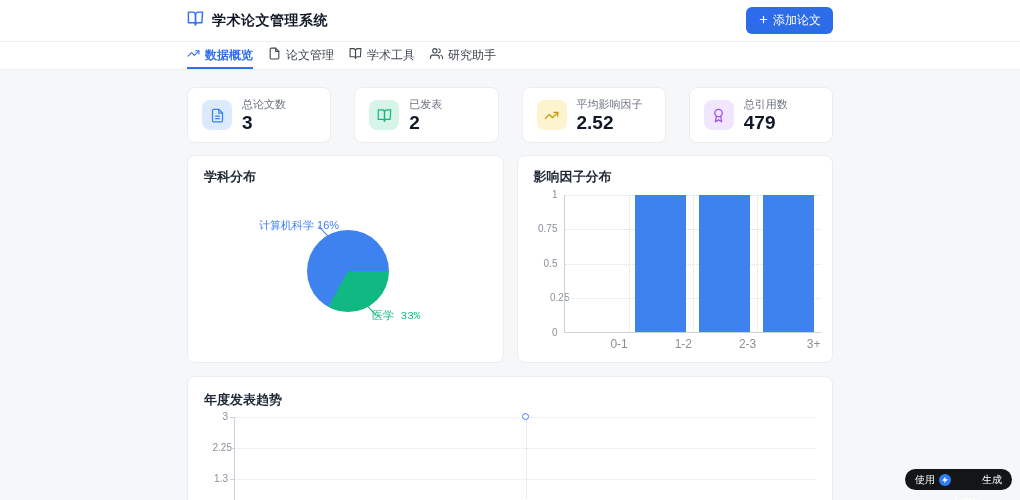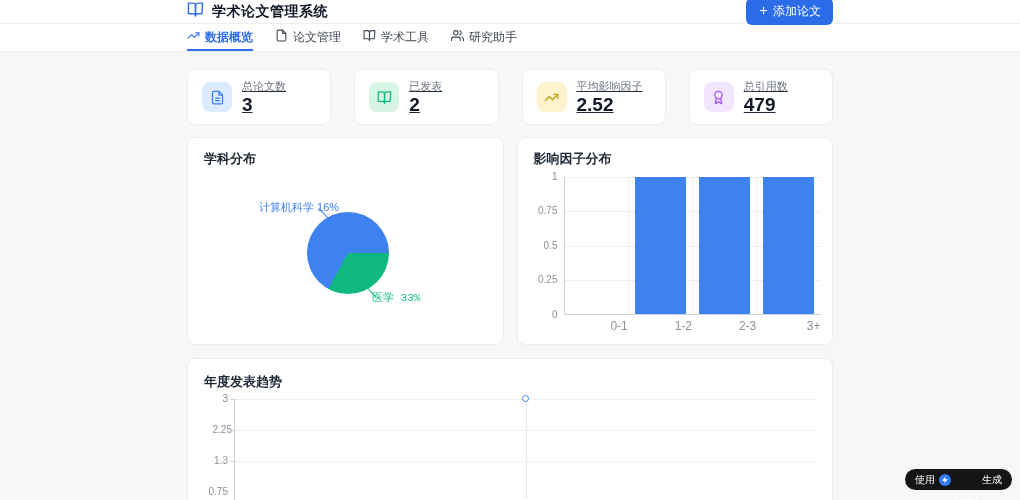--- a/index.html
+++ b/index.html
@@ -4,44 +4,44 @@
 <style>
   * { margin:0; padding:0; box-sizing:border-box; }
   html,body { width:1020px; height:500px; overflow:hidden; }
   body {
     font-family:"Liberation Sans","DejaVu Sans",sans-serif;
     background:#f6f7f9; color:#1f2937; position:relative;
   }
   .col { width:646px; margin:0 auto; }
 
   
-  .header { background:#fff; height:24px; border-bottom:1px solid #eceef1; }
+  .header { background:#fff; height:42px; border-bottom:1px solid #eceef1; }
   .header .col { height:100%; display:flex; align-items:center; justify-content:space-between; }
   .brand { display:flex; align-items:center; gap:8px; }
   .brand svg { color:#2f6fed; }
   .brand-title { font-size:14px; font-weight:700; color:#111827; letter-spacing:.5px; }
   .add-btn {
     display:flex; align-items:center; gap:4px; background:#2d6ce8; color:#fff;
     border:none; border-radius:6px; padding:5px 12px; font-size:12px; cursor:pointer;
     font-family:inherit;
   }
 
   
   .tabbar { background:#fff; height:28px; border-bottom:1px solid #eceef1; }
-  .tabbar .col { height:100%; display:flex; align-items:stretch; gap:22px; }
+  .tabbar .col { height:100%; display:flex; align-items:stretch; gap:15px; }
   .tab { display:flex; align-items:center; gap:5px; font-size:12px; color:#3f4752;
          cursor:pointer; border-bottom:2px solid transparent; padding-top:1px; }
   .tab.active { color:#2f6fed; border-bottom-color:#2f6fed; font-weight:700; }
   .tab svg { flex:none; }
 
   
   .main { padding-top:17px; }
   .card { background:#fff; border:1px solid #ebedf0; border-radius:8px; }
 
-  .stats-row { display:flex; gap:23px;text-decoration:underline; }
+  .stats-row { display:flex; gap:23px; }
   .stat-card { flex:1; height:56px; display:flex; align-items:center; padding:0 14px; gap:10px; }
   .stat-icon { width:30px; height:30px; border-radius:8px; display:flex; align-items:center; justify-content:center; flex:none; }
   .stat-icon.blue   { background:#dbeafe; color:#3b82f6; }
   .stat-icon.green  { background:#d7f5e6; color:#10b981; }
   .stat-icon.yellow { background:#fdf3cf; color:#c59a06; }
   .stat-icon.purple { background:#f1e6fd; color:#9b4ff0; }
   .stat-label { font-size:11px; color:#6b7280; margin-bottom:1px; }
   .stat-value { font-size:19px; font-weight:700; color:#111827; line-height:1.05; }
 
   .charts-row { display:flex; gap:13px; margin-top:12px; }
@@ -220,21 +220,21 @@
       <div class="leader k2" style="background: rgb(16, 185, 129);"></div>
       <span class="pie-label l1" style="color: rgb(62, 130, 240);">计算机科学 16%</span>
       <span class="pie-label l2" style="color: rgb(16, 185, 129); font-family: Liberation Mono, monospace;">医学 33%</span>
     </div>
 
     <div class="card chart-card">
       <div class="chart-title">影响因子分布</div>
       <span class="bar-ytick" style="left:0;top:33px">1</span>
       <span class="bar-ytick" style="left:0;top:67px">0.75</span>
       <span class="bar-ytick" style="left:0;top:102px">0.5</span>
-      <span class="bar-ytick" style="left:0;top:136px">0.25</span>
+      <span class="bar-ytick" style="left:12px;top:136px">0.25</span>
       <span class="bar-ytick" style="left:0;top:171px">0</span>
       <div class="bar-plot">
         <div class="hgrid" style="top:0"></div>
         <div class="hgrid" style="top:25%"></div>
         <div class="hgrid" style="top:50%"></div>
         <div class="hgrid" style="top:75%"></div>
         <div class="vgrid" style="left:25%"></div>
         <div class="vgrid" style="left:50%"></div>
         <div class="vgrid" style="left:75%"></div>
         <div class="bar-slots">

